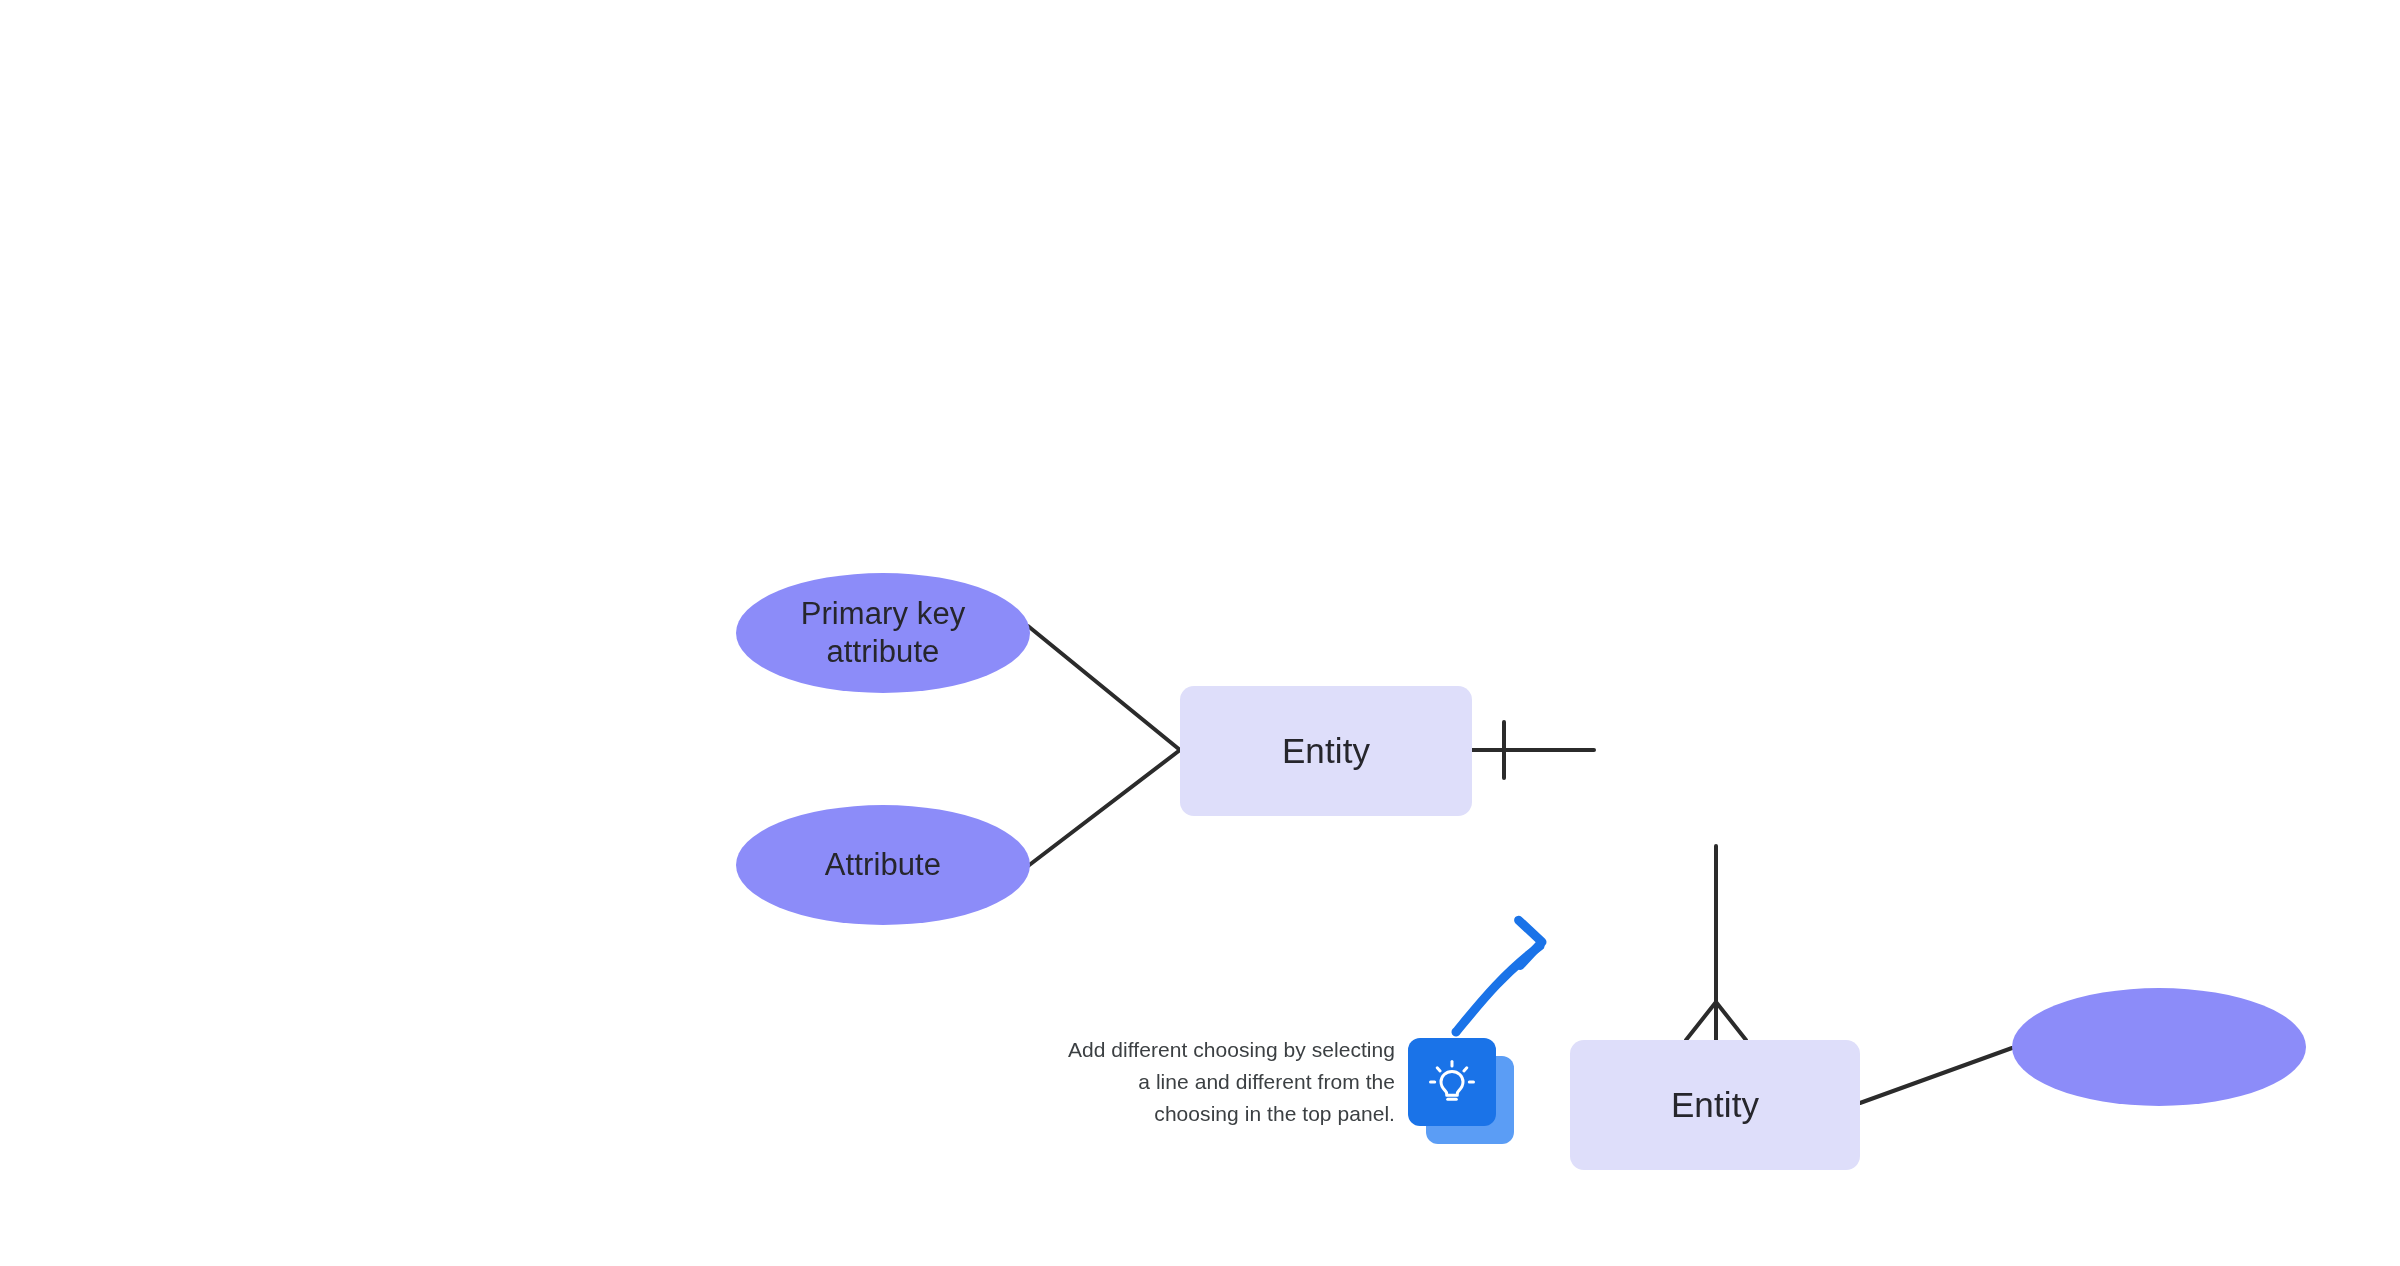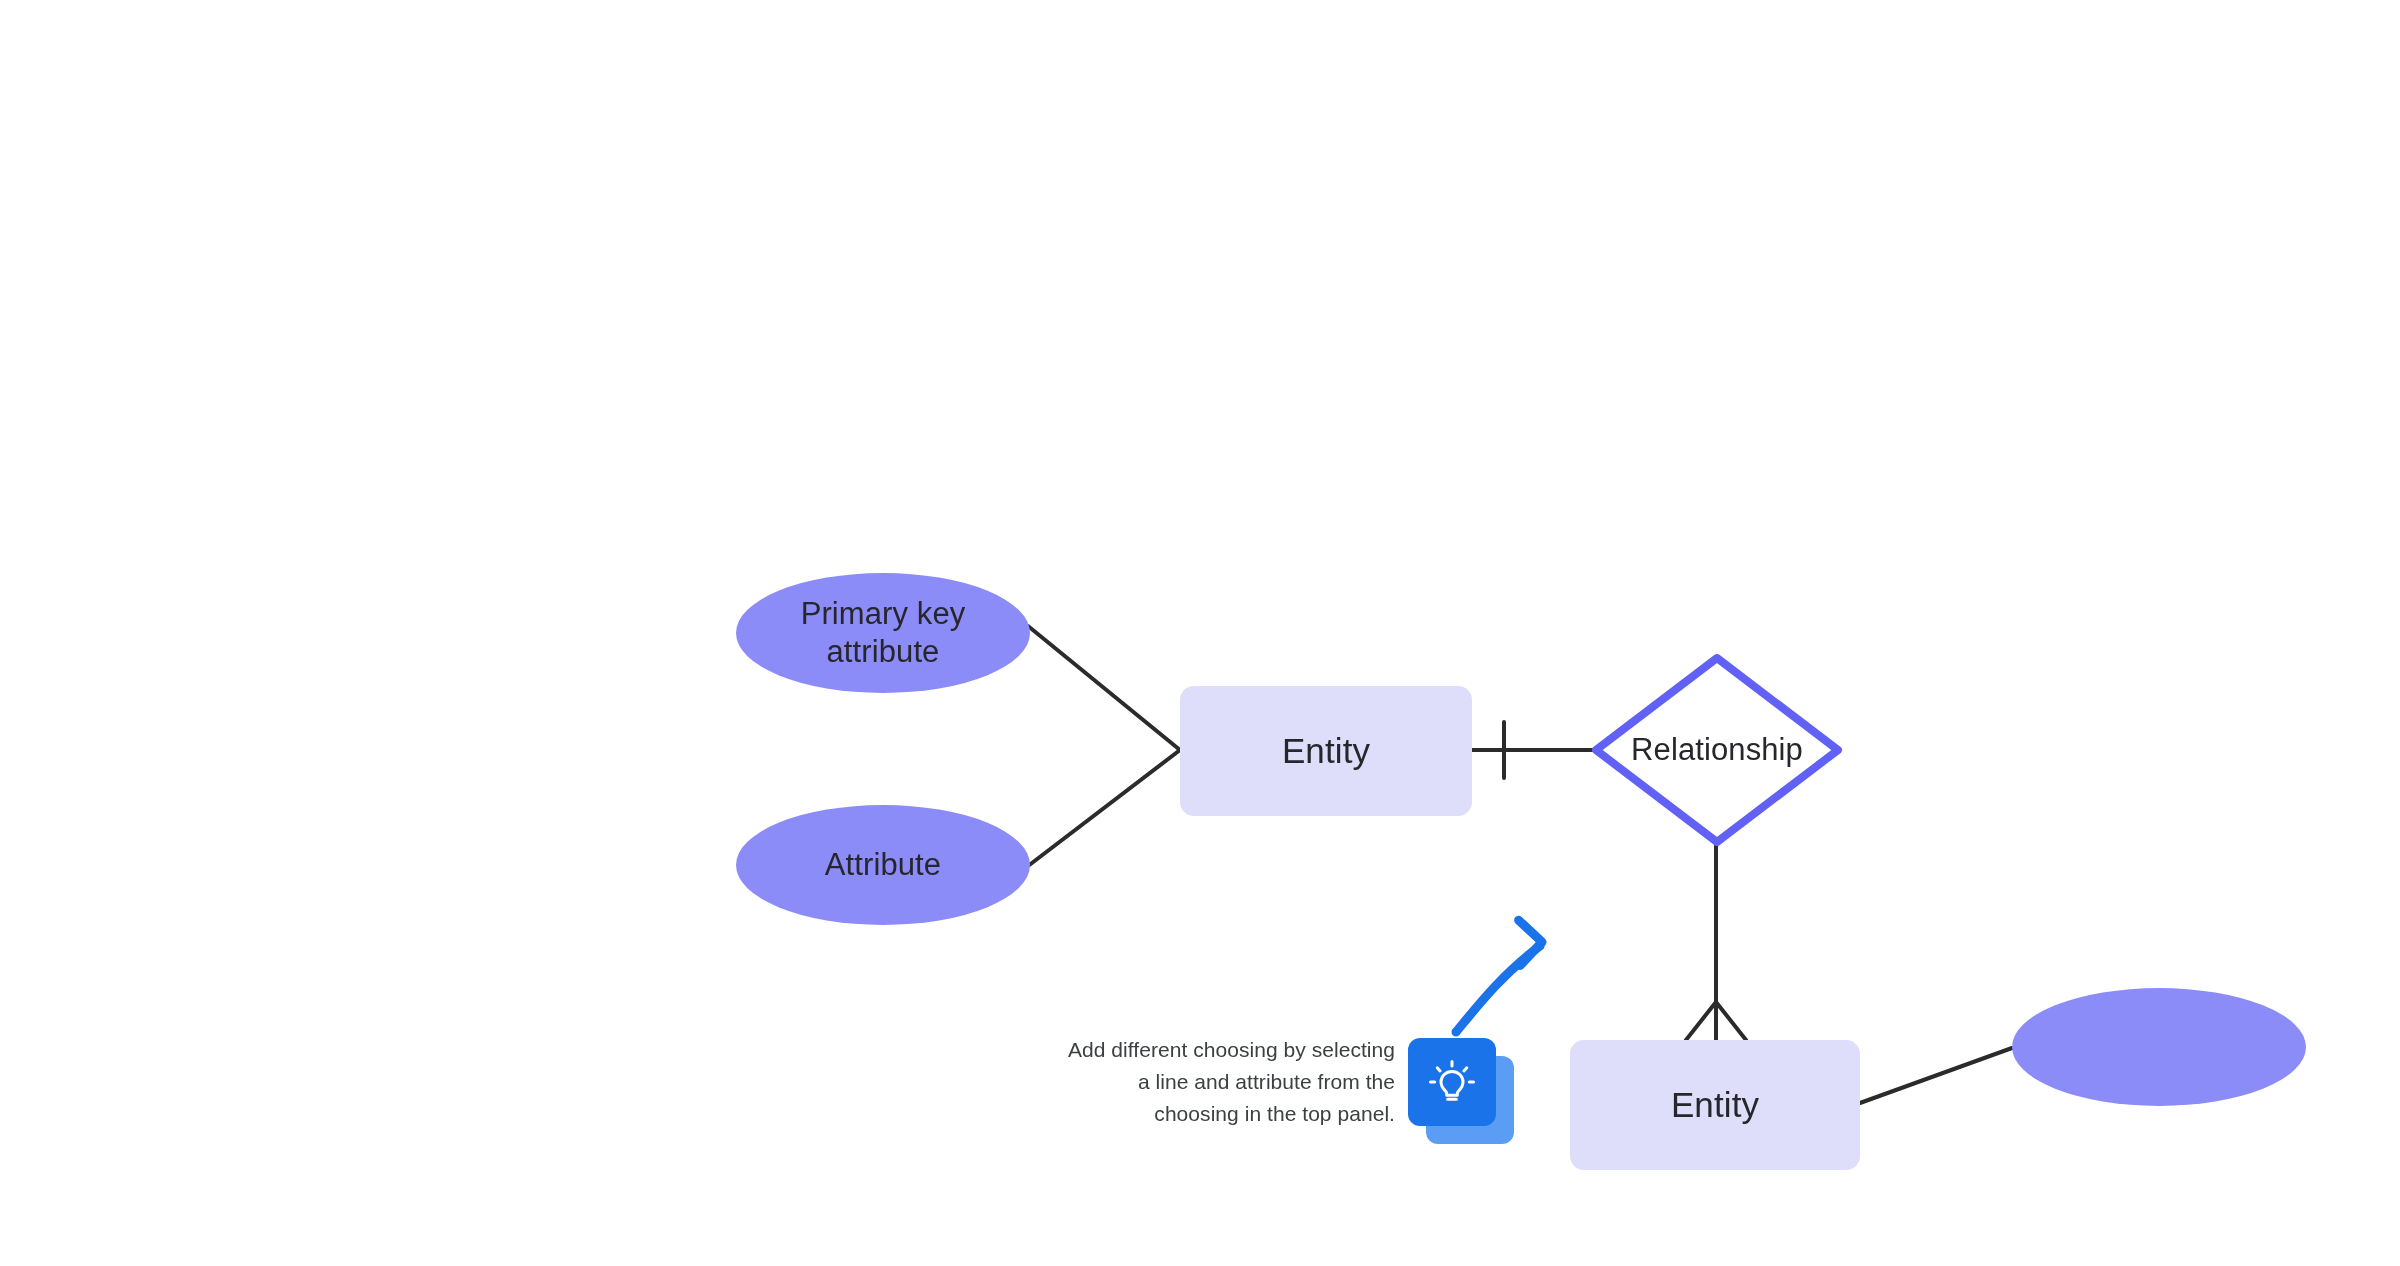--- a/index.html
+++ b/index.html
@@ -176,38 +176,32 @@
   </div>
 
   <div class="node ellipse-node" style="left:736px; top:805px; width:294px; height:120px;">
     <span>Attribute</span>
   </div>
 
   <div class="node entity-node" style="left:1180px; top:686px; width:292px; height:130px;">
     <span>Entity</span>
   </div>
 
-  <div class="diamond-wrap" style="left:1590px; top:652px; width:254px; height:196px;">
-    <svg width="254" height="196" viewBox="0 0 254 196">
-      <path d="M127 6 L248 98 L127 190 L6 98 Z" fill="#ffffff" stroke="#6161f5" stroke-width="8" stroke-linejoin="round"></path>
-    </svg>
-    <div class="diamond-label">Relationship</div>
-  </div>
 
   <div class="node entity-node" style="left:1570px; top:1040px; width:290px; height:130px;">
     <span>Entity</span>
   </div>
 
   <div class="node ellipse-node" style="left:2012px; top:988px; width:294px; height:118px;">
     <span></span>
   </div>
 
   <div id="hint">
     <div>Add different choosing by selecting</div>
-    <div>a line and attribute from the</div>
+    <div>a line and different from the</div>
     <div>choosing in the top panel.</div>
   </div>
 
   <div id="hint-badge">
     <div class="sq-back"></div>
     <div class="sq-front">
       <svg width="56" height="56" viewBox="0 0 56 56">
         <g fill="none" stroke="#ffffff" stroke-width="3" stroke-linecap="round" stroke-linejoin="round">
           <path d="M28 17.5c-6.1 0-11 4.6-11 10.3 0 3.7 1.9 6.6 3.9 8.6 1.1 1.1 1.8 2.2 1.8 3.6v1.2h10.6v-1.2c0-1.4.7-2.5 1.8-3.6 2-2 3.9-4.9 3.9-8.6 0-5.7-4.9-10.3-11-10.3z"></path>
           <path d="M23.7 45.2h8.6"></path>

